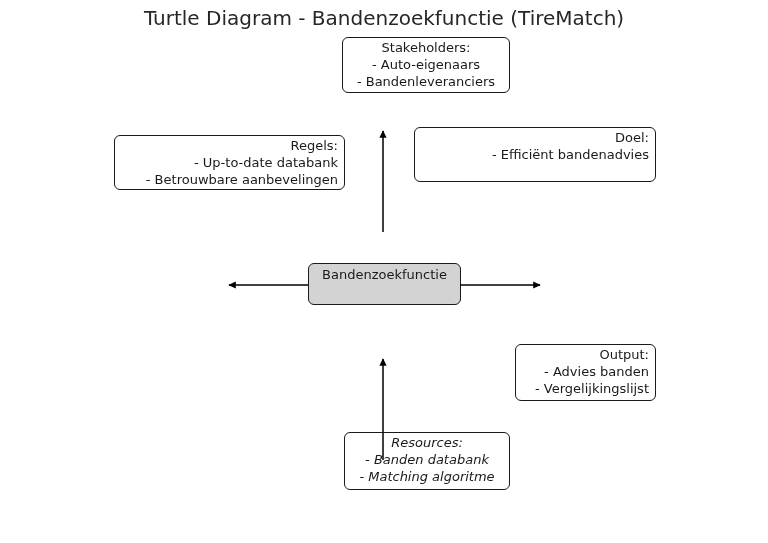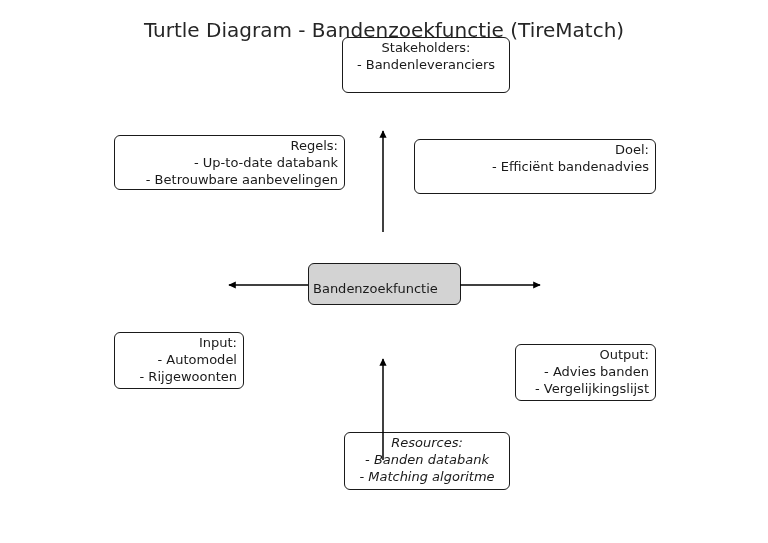--- a/index.html
+++ b/index.html
@@ -11,21 +11,21 @@
     position: relative;
     width: 768px;
     height: 543px;
     background: #ffffff;
     font-family: "DejaVu Sans", "Liberation Sans", sans-serif;
     color: #1a1a1a;
     overflow: hidden;
   }
   .title {
     position: absolute;
-    top: 18px;
+    top: 6px;
     left: 0;
     width: 768px;
     text-align: center;
     font-size: 20px;
     line-height: 24px;
     color: #262626;
   }
   .arrows {
     position: absolute;
     top: 0;
@@ -44,31 +44,31 @@
     line-height: 17px;
     white-space: nowrap;
     z-index: 2;
   }
   .box.align-center { text-align: center; margin-left: 42px; }
   .box.align-left   { text-align: right; }
   .box.align-right  { text-align: right; }
 
   .box.stakeholders { left: 300px; top: 37px;  width: 168px; height: 56px; }
   .box.regels       { left: 114px; top: 135px; width: 231px; height: 55px; }
-  .box.doel         { left: 414px; top: 139px; width: 242px; height: 55px; }
+  .box.doel         { left: 414px; top: 127px; width: 242px; height: 55px; }
   .box.input        { left: 114px; top: 332px; width: 130px; height: 57px; }
   .box.output       { left: 515px; top: 332px; width: 141px; height: 57px; margin-top: 12px; }
   .box.resources    { left: 302px; top: 432px; width: 166px; height: 58px; font-style: italic; }
 
   .box.center-box {
     left: 308px; top: 263px; width: 153px; height: 42px;
     background: #d3d3d3;
     border: 1.8px solid #1a1a1a;
-    text-align: left;
-    padding: 16px 4px;
+    text-align: center;
+    padding: 2px 4px;
     z-index: 3;
   }
 </style>
 </head>
 <body>
 
 <div class="canvas">
 
   <div class="title">Turtle Diagram - Bandenzoekfunctie (TireMatch)</div>
 
@@ -79,43 +79,39 @@
       </marker>
     </defs>
     <line x1="383" y1="232" x2="383" y2="131" stroke="#000000" stroke-width="1.5" marker-end="url(#ah)"></line>
     <line x1="383" y1="460" x2="383" y2="359" stroke="#000000" stroke-width="1.5" marker-end="url(#ah)"></line>
     <line x1="308" y1="285" x2="229" y2="285" stroke="#000000" stroke-width="1.5" marker-end="url(#ah)"></line>
     <line x1="460" y1="285" x2="540" y2="285" stroke="#000000" stroke-width="1.5" marker-end="url(#ah)"></line>
   </svg>
 
   <div class="box stakeholders align-center">
     <div>Stakeholders:</div>
+    <div>- Auto-eigenaars</div>
     <div>- Bandenleveranciers</div>
   </div>
 
   <div class="box regels align-left">
     <div>Regels:</div>
     <div>- Up-to-date databank</div>
     <div>- Betrouwbare aanbevelingen</div>
   </div>
 
   <div class="box doel align-right">
     <div>Doel:</div>
     <div>- Efficiënt bandenadvies</div>
   </div>
 
   <div class="box center-box">
     <div>Bandenzoekfunctie</div>
   </div>
 
-  <div class="box input align-left">
-    <div>Input:</div>
-    <div>- Automodel</div>
-    <div>- Rijgewoonten</div>
-  </div>
 
   <div class="box output align-right">
     <div>Output:</div>
     <div>- Advies banden</div>
     <div>- Vergelijkingslijst</div>
   </div>
 
   <div class="box resources align-center">
     <div>Resources:</div>
     <div>- Banden databank</div>

